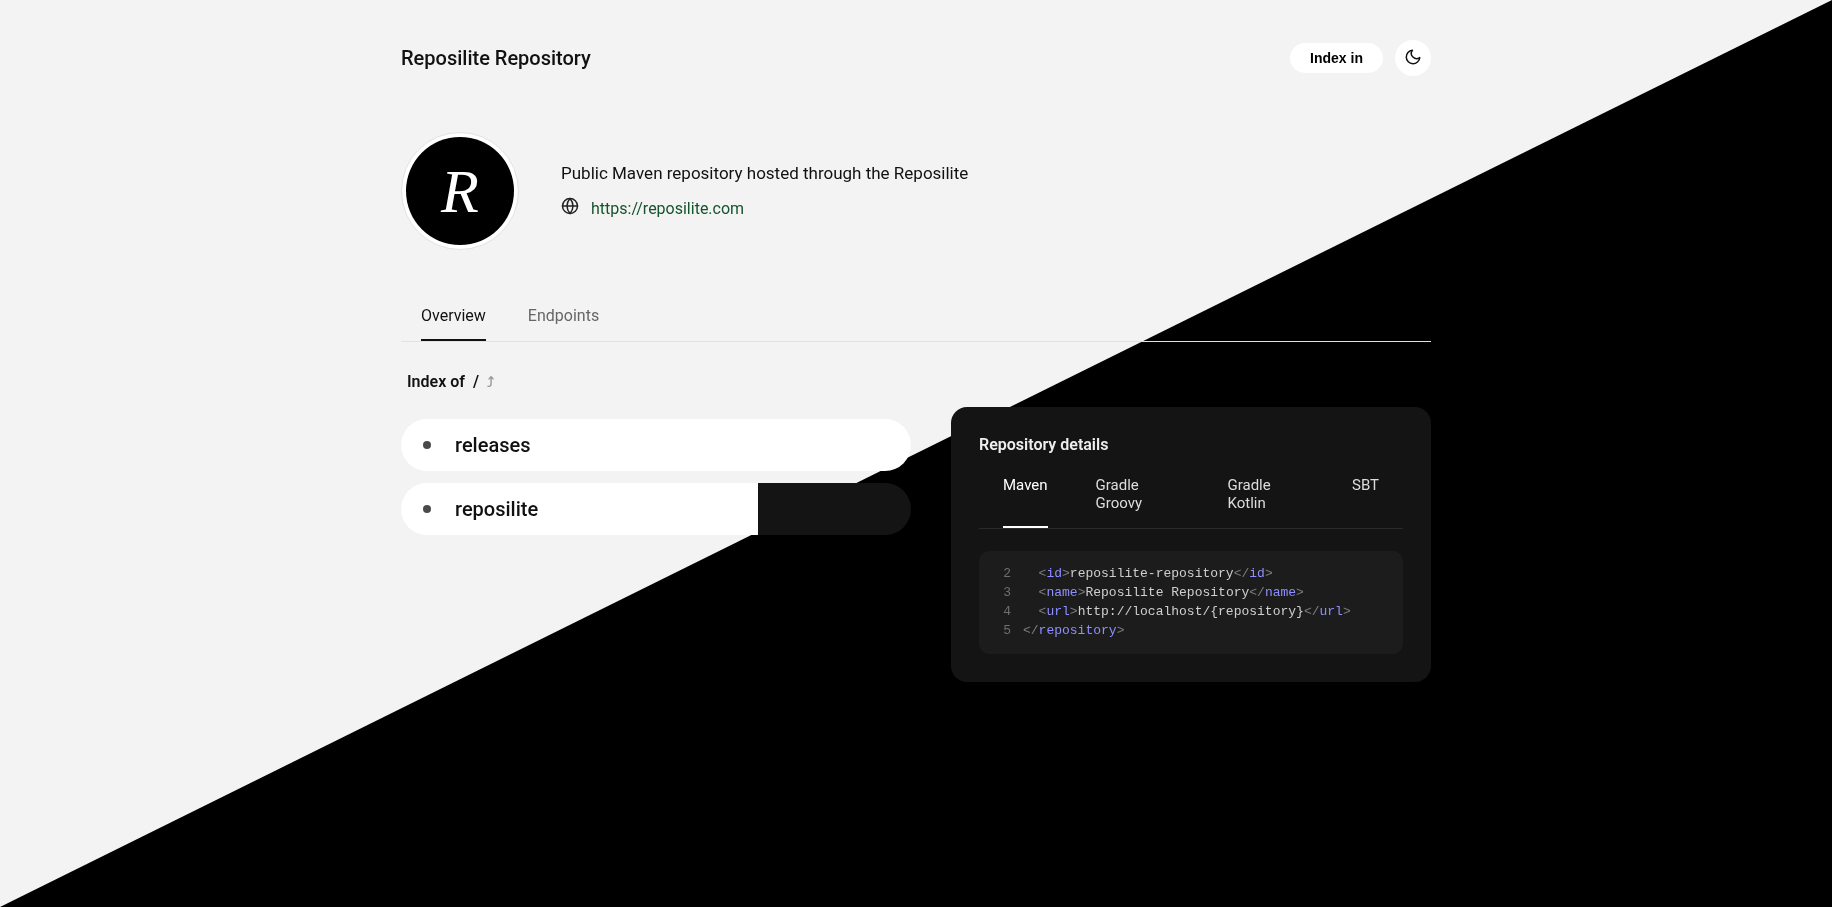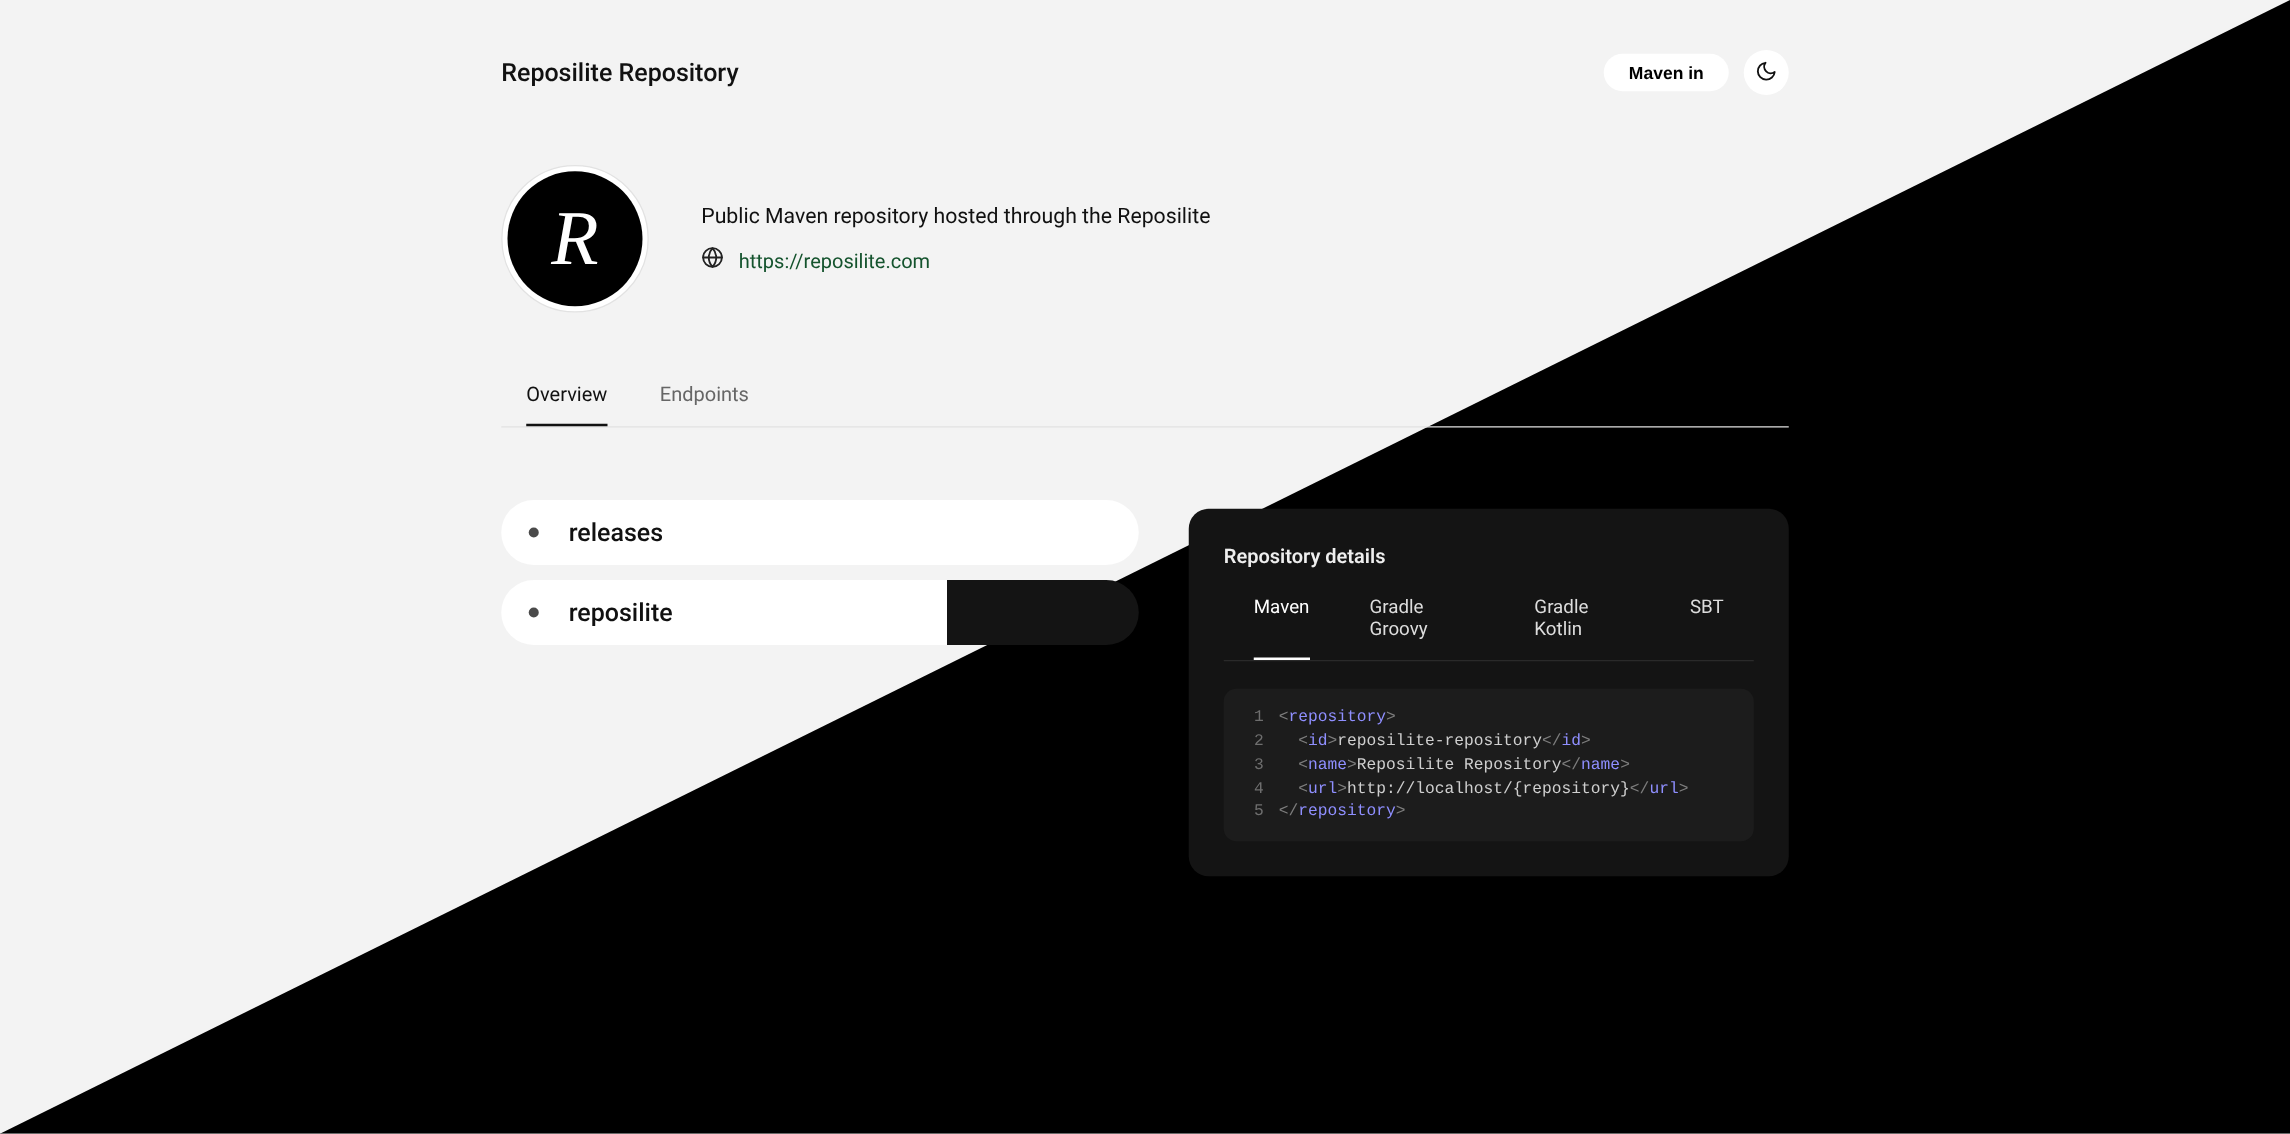--- a/index.html
+++ b/index.html
@@ -220,21 +220,21 @@
 </head>
 <body>
 
 <div class="diag"></div>
 
 <div class="wrap">
 
   <div class="topbar">
     <div class="title">Reposilite Repository</div>
     <div class="top-actions">
-      <button class="signin-btn">Maven in</button>
+      <button class="signin-btn">Index in</button>
       <button class="theme-btn">
         <span>
           <svg viewBox="0 0 24 24" fill="none" stroke="#111" stroke-width="2" stroke-linecap="round" stroke-linejoin="round">
               <path d="M21 12.79A9 9 0 1 1 11.21 3 7 7 0 0 0 21 12.79z"></path>
             </svg>
         </span>
       </button>
     </div>
   </div>
 
@@ -257,20 +257,25 @@
     </div>
   </div>
 
   <div class="tabs" id="main-tabs">
       <div class="tab active">Overview</div>
       <div class="tab">Endpoints</div>
     </div>
 
   <div class="main">
     <div>
+      <div class="index-title">
+        <span>Index of</span>
+        <span>/</span>
+        <span class="up">⤴</span>
+      </div>
       <div class="folders" id="folders">
           <div class="folder f0">
             <span class="dot"></span>
             <span>releases</span>
           </div>
           <div class="folder f1">
             <span class="dot"></span>
             <span>reposilite</span>
           </div>
         </div>
@@ -279,21 +284,20 @@
     <div>
       <div class="panel">
         <div class="panel-title">Repository details</div>
         <div class="btabs" id="build-tabs">
             <div class="btab active">Maven</div>
             <div class="btab">Gradle Groovy</div>
             <div class="btab">Gradle Kotlin</div>
             <div class="btab">SBT</div>
           </div>
         <div class="code" id="code">
-            <div class="row"><span class="ln">1</span><span class="p">&lt;</span><span class="t">repository</span><span class="p">&gt;</span></div>
             <div class="row"><span class="ln">2</span>  <span class="p">&lt;</span><span class="t">id</span><span class="p">&gt;</span><span class="v">reposilite-repository</span><span class="p">&lt;/</span><span class="t">id</span><span class="p">&gt;</span></div>
             <div class="row"><span class="ln">3</span>  <span class="p">&lt;</span><span class="t">name</span><span class="p">&gt;</span><span class="v">Reposilite Repository</span><span class="p">&lt;/</span><span class="t">name</span><span class="p">&gt;</span></div>
             <div class="row"><span class="ln">4</span>  <span class="p">&lt;</span><span class="t">url</span><span class="p">&gt;</span><span class="v">http://localhost/{repository}</span><span class="p">&lt;/</span><span class="t">url</span><span class="p">&gt;</span></div>
             <div class="row"><span class="ln">5</span><span class="p">&lt;/</span><span class="t">repository</span><span class="p">&gt;</span></div>
           </div>
       </div>
     </div>
   </div>
 
 </div>

